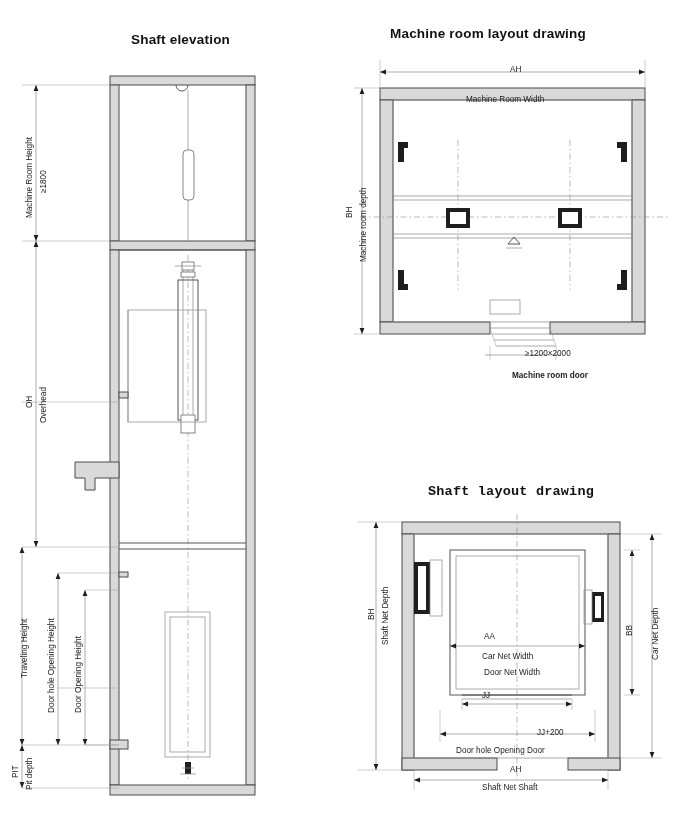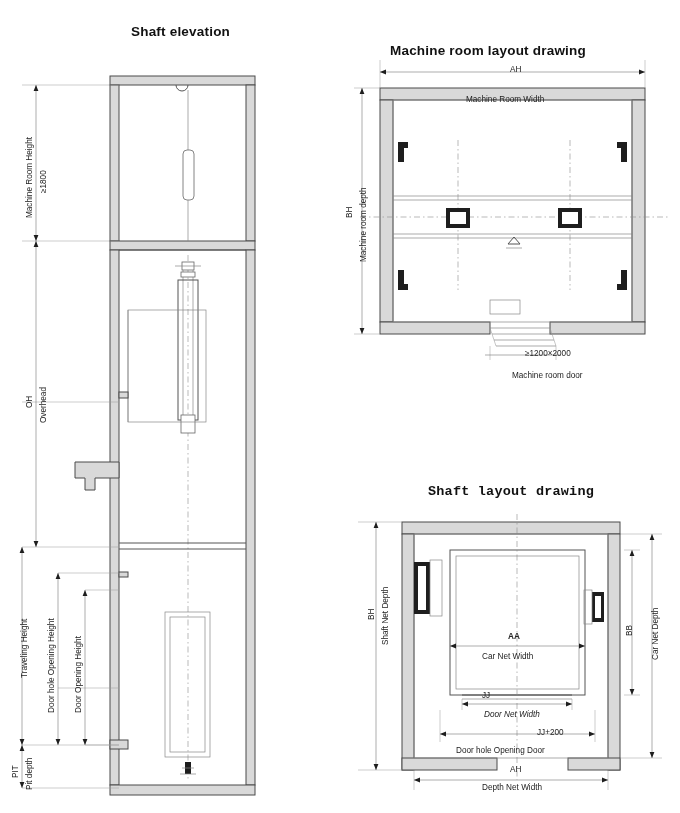--- a/index.html
+++ b/index.html
@@ -16,22 +16,22 @@
     overflow: hidden;
   }
   .panel-title {
     position: absolute;
     font-size: 13.5px;
     font-weight: bold;
     color: #111;
     letter-spacing: .2px;
     white-space: nowrap;
   }
-  #title-shaft-elevation { left: 131px; top: 24px; }
-  #title-machine-room   { left: 390px; top: 26px; margin-top: 17px; }
+  #title-shaft-elevation { left: 131px; top: 32px; }
+  #title-machine-room   { left: 390px; top: 26px; }
   #title-shaft-layout   { left: 428px; top: 484px; font-family: Liberation Mono, monospace; }
 
   svg { position: absolute; left: 0; top: 0; overflow: visible; }
 
   .wall      { fill: #d9d9d9; stroke: #4a4a4a; stroke-width: 1; }
   .solid     { fill: none; stroke: #555; stroke-width: 1; }
   .thin      { fill: none; stroke: #888; stroke-width: .7; }
   .thinner   { fill: none; stroke: #9a9a9a; stroke-width: .55; }
   .dash      { fill: none; stroke: #8a8a8a; stroke-width: .6; stroke-dasharray: 6 3 1.5 3; }
   .dim       { fill: none; stroke: #777; stroke-width: .6; }
@@ -214,21 +214,21 @@
   <line class="ext" x1="150" y1="346" x2="150" y2="360"></line>
   <line class="ext" x1="216" y1="346" x2="216" y2="360"></line>
   <line class="dim" x1="145" y1="355" x2="221" y2="355"></line>
 </svg>
 
 <div class="lbl" style="left:510px; top:66px;">AH</div>
 <div class="lbl" style="left:466px; top:96px;">Machine Room Width</div>
 <div class="lbl v" style="left:346px; top:218px;">BH</div>
 <div class="lbl v" style="left:360px; top:262px;">Machine room depth</div>
 <div class="lbl" style="left:525px; top:350px;">≥1200×2000</div>
-<div class="lbl" style="left:512px; top:372px;">Machine room door</div>
+<div class="lbl" style="left:512px; top:372px;font-weight:bold;">Machine room door</div>
 
 <svg width="340" height="340" style="left:340px; top:500px;">
 
   <rect class="wall" x="62" y="22" width="218" height="12"></rect>
   <rect class="wall" x="62" y="34" width="12" height="236"></rect>
   <rect class="wall" x="268" y="34" width="12" height="236"></rect>
   <rect class="wall" x="62" y="258" width="95" height="12"></rect>
   <rect class="wall" x="228" y="258" width="52" height="12"></rect>
 
   <rect class="thin" x="74" y="34" width="194" height="224" fill="#ffffff"></rect>
@@ -288,20 +288,20 @@
   <line class="ext" x1="268" y1="270" x2="268" y2="290"></line>
   <line class="dim" x1="74" y1="280" x2="268" y2="280"></line>
   <path class="blk" d="M74 280 l6 -2.4 v4.8 z"></path>
   <path class="blk" d="M268 280 l-6 -2.4 v4.8 z"></path>
 </svg>
 
 <div class="lbl v" style="left:368px; top:620px;">BH</div>
 <div class="lbl v" style="left:382px; top:645px;">Shaft Net Depth</div>
 <div class="lbl v" style="left:626px; top:636px;">BB</div>
 <div class="lbl v" style="left:652px; top:660px;">Car Net Depth</div>
-<div class="lbl" style="left:508px; top:633px;font-weight:bold;">AA</div>
+<div class="lbl" style="left:484px; top:633px;">AA</div>
 <div class="lbl" style="left:482px; top:653px;text-align:center;">Car Net Width</div>
 <div class="lbl" style="left:482px; top:692px;">JJ</div>
-<div class="lbl" style="left:484px; top:711px;font-style:italic;">Door Net Width</div>
+<div class="lbl" style="left:484px; top:669px;">Door Net Width</div>
 <div class="lbl" style="left:500px; top:729px;margin-left:37px;">JJ+200</div>
 <div class="lbl" style="left:456px; top:747px;">Door hole Opening Door</div>
 <div class="lbl" style="left:510px; top:766px;">AH</div>
-<div class="lbl" style="left:482px; top:784px;">Depth Net Width</div>
+<div class="lbl" style="left:482px; top:784px;">Shaft Net Shaft</div>
 
 </body></html>

